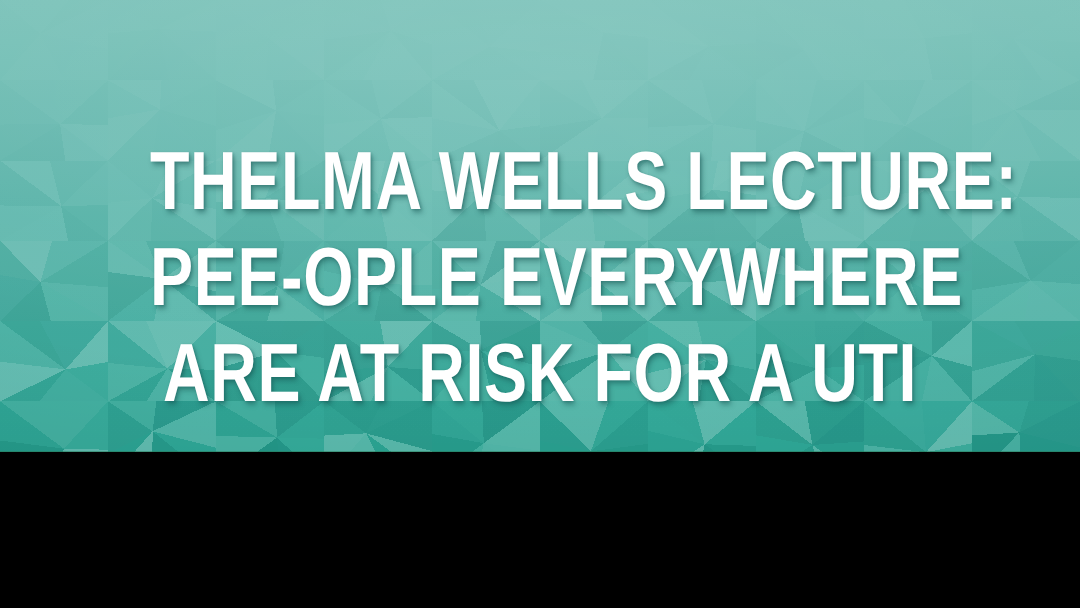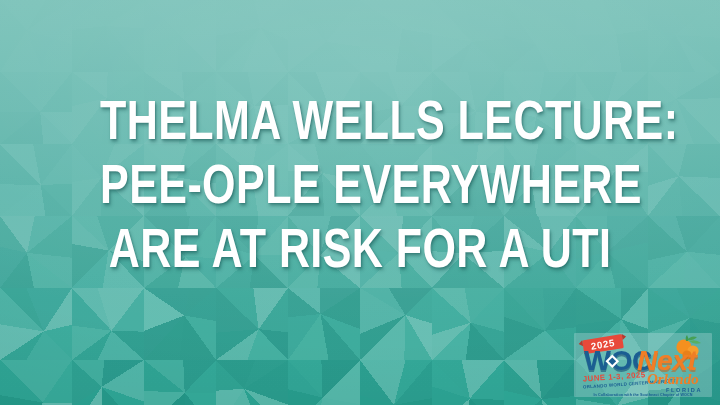--- a/index.html
+++ b/index.html
@@ -5,21 +5,21 @@
   * { margin:0; padding:0; box-sizing:border-box; }
   html, body {
     width:720px; height:405px;
     overflow:hidden;
     background:#000;
     font-family:"Liberation Sans", sans-serif;
   }
 
   #slide {
     position:relative;
-    width:720px; height:405px;
+    width:720px; height:301px;
     overflow:hidden;
     background:#4d7c0f;
   }
 
   
   #bg-polygons {
     position:absolute; inset:0;
     width:100%; height:100%;
     display:block;
   }

